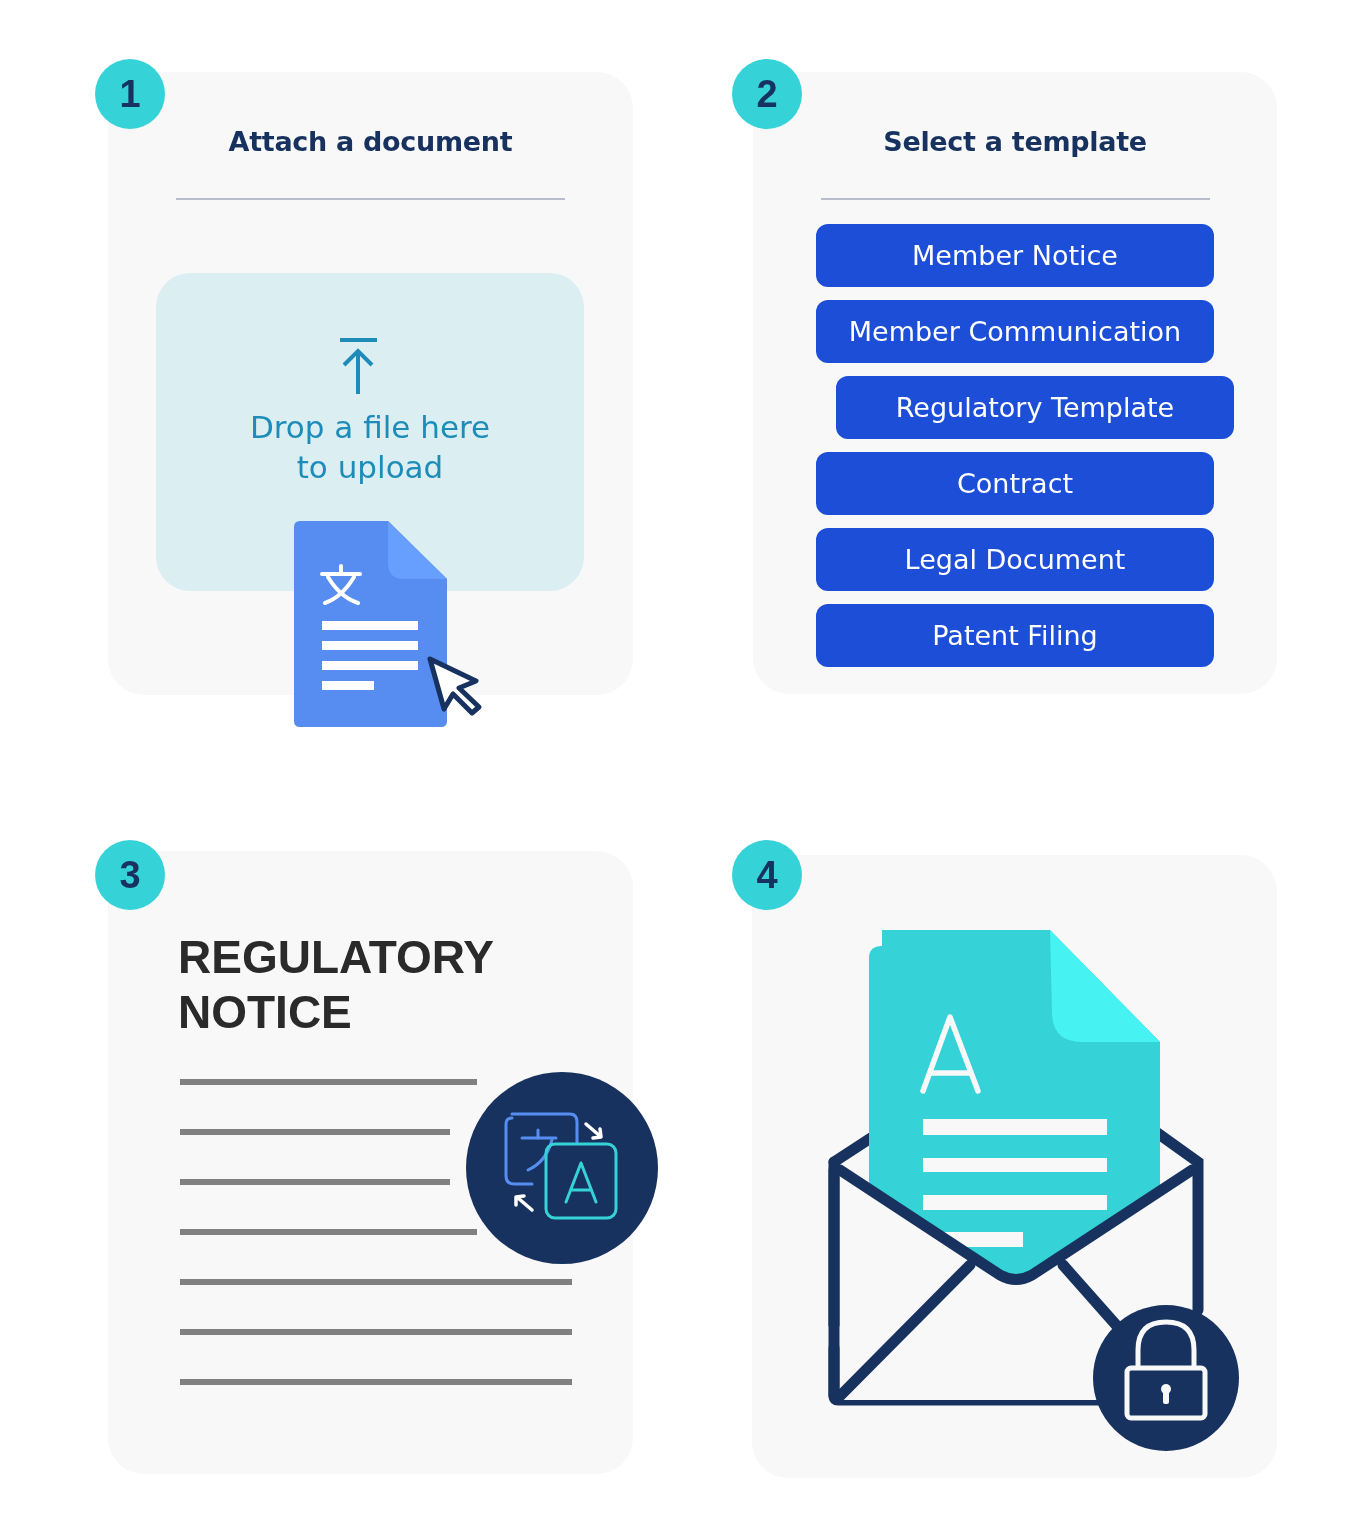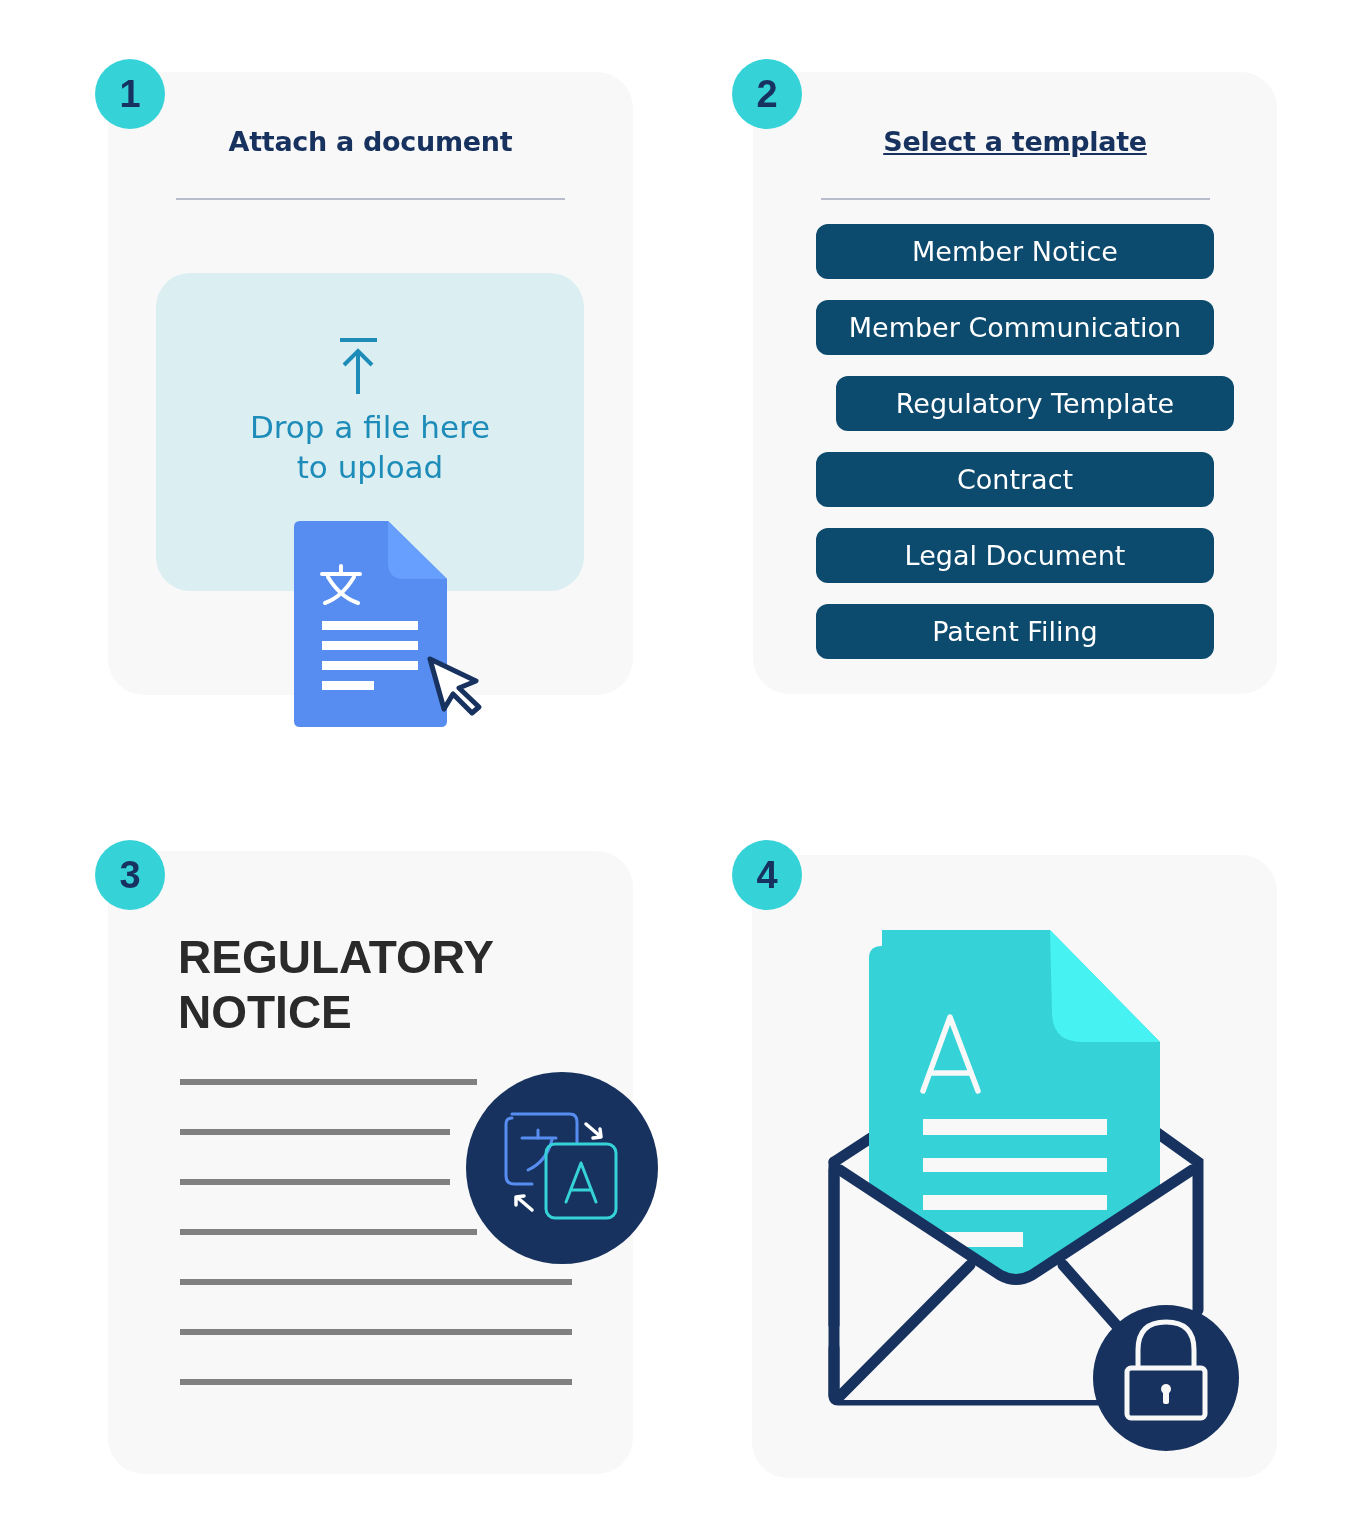--- a/index.html
+++ b/index.html
@@ -50,22 +50,22 @@
     .drop-text {
       position: absolute;
       left: 0; right: 0; top: 134px;
       text-align: center;
       color: #1e8cb9;
       font-size: 31px;
       line-height: 40px;
     }
     .tpl-btn {
       position: absolute;
-      left: 816px; width: 398px; height: 55px;
-      background: #0c4a6e;
+      left: 816px; width: 398px; height: 63px;
+      background: #1d4ed8;
       border-radius: 12px;
       color: #ffffff;
       font-size: 27px;
       display: flex; align-items: center; justify-content: center;
       white-space: nowrap;
       box-sizing: border-box;
       cursor: pointer;
     }
     .notice-title {
       position: absolute;
@@ -118,21 +118,21 @@
   <rect x="28" y="140" width="96" height="9" fill="#ffffff"></rect>
   <rect x="28" y="160" width="52" height="9" fill="#ffffff"></rect>
 </svg>
 
 <svg style="left:426px; top:655px;" width="60" height="60" viewBox="0 0 60 60">
   <path d="M4,4 L50,26 L33,33 L53,52 L46,58 L27,39 L18,54 Z" fill="#ffffff" stroke="#17325e" stroke-width="5" stroke-linejoin="round"></path>
 </svg>
 
 <div class="card" style="left:753px; top:72px; width:524px; height:622px;"></div>
 <div class="badge" style="left:732px; top:59px;">2</div>
-<div class="title" style="left:753px; width:524px; top:126px;text-decoration:underline;">Select a template</div>
+<div class="title" style="left:753px; width:524px; top:126px;">Select a template</div>
 <div class="rule" style="left:821px; top:198px; width:389px;"></div>
 
 <div class="tpl-btn" style="top:224px;">Member Notice</div>
 <div class="tpl-btn" style="top:300px;">Member Communication</div>
 <div class="tpl-btn" style="top:376px;margin-left:20px;">Regulatory Template</div>
 <div class="tpl-btn" style="top:452px;">Contract</div>
 <div class="tpl-btn" style="top:528px;">Legal Document</div>
 <div class="tpl-btn" style="top:604px;">Patent Filing</div>
 
 <div class="card" style="left:108px; top:851px; width:525px; height:623px;"></div>

